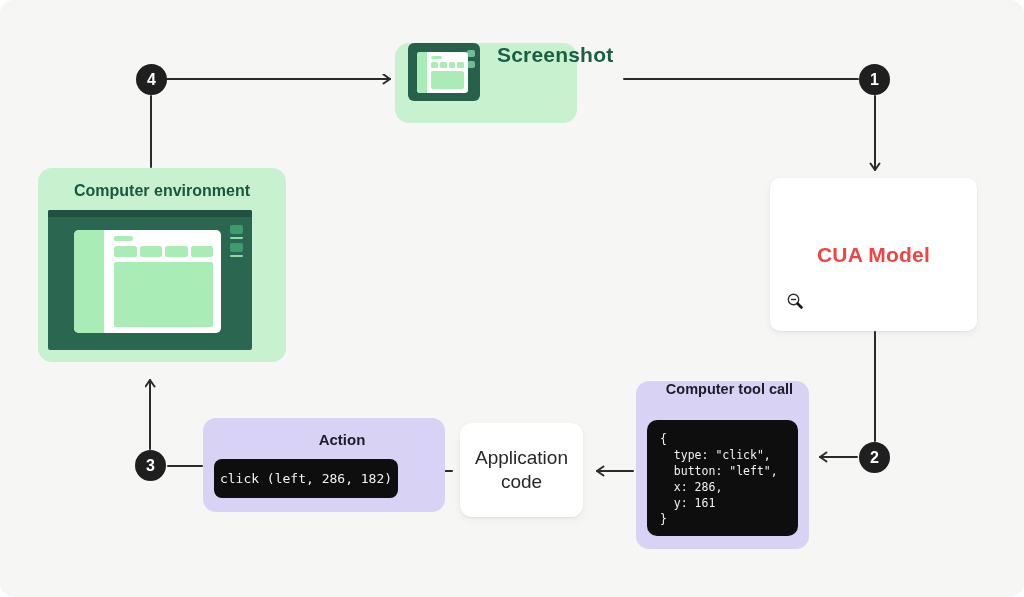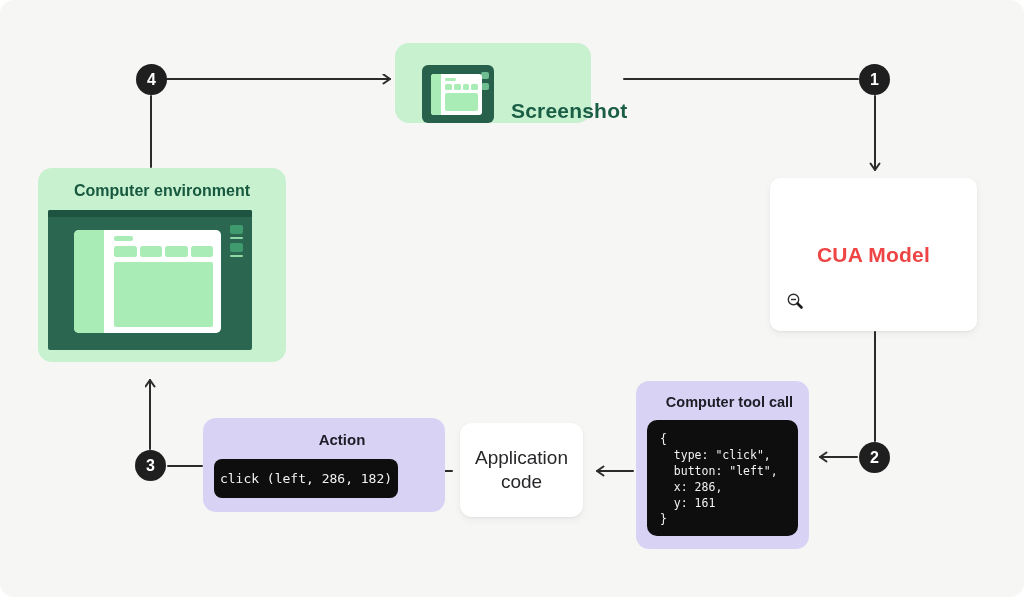--- a/index.html
+++ b/index.html
@@ -19,21 +19,21 @@
     display:flex;align-items:center;justify-content:center;z-index:3;
   }
   
   .card-green{background:#c8f1d0;border-radius:14px;}
   .card-purple{background:#d8d3f5;border-radius:13px;}
   .card-white{
     background:#ffffff;border-radius:10px;
     box-shadow:0 1px 2px rgba(0,0,0,.05),0 3px 8px rgba(0,0,0,.05);
   }
   
-  #node-screenshot{left:395px;top:43px;width:182px;height:80px;display:flex;align-items:flex-end;padding-left:14px;}
+  #node-screenshot{left:395px;top:43px;width:182px;height:80px;display:flex;align-items:flex-start;}
   #node-screenshot .label{
     font-size:21px;font-weight:bold;color:#1a5e45;margin-left:17px;letter-spacing:.2px;
   }
   
   .mini-frame{position:relative;background:#27604b;border-radius:6px;}
   #screenshot-icon{margin-left:13px;width:72px;height:58px;flex:0 0 auto;}
   .mini-btn{position:absolute;background:#6fbe92;border-radius:2px;}
   .mini-window{position:absolute;background:#ffffff;border-radius:3px;overflow:hidden;}
   .mini-sidebar{position:absolute;left:0;top:0;bottom:0;background:#a9ecb5;}
   .mini-tab{position:absolute;background:#a9ecb5;border-radius:1.5px;}
@@ -60,21 +60,21 @@
   #env-toolbar span{flex:1;background:#a9ecb5;border-radius:2.5px;}
   #env-content{position:absolute;left:40px;top:32px;width:99px;height:65px;background:#a9ecb5;border-radius:2px;}
   .env-widget-sq{position:absolute;left:182px;width:13px;height:9px;background:#3f9a6d;border-radius:2px;}
   .env-widget-ln{position:absolute;left:182px;width:13px;height:2px;background:#8fd9a6;border-radius:1px;}
   
   #node-cua{left:770px;top:178px;width:207px;height:153px;display:flex;align-items:center;justify-content:center;}
   #node-cua .label{font-size:21px;font-weight:600;color:#ef4444;letter-spacing:.2px;}
   #cua-cursor{position:absolute;left:16px;bottom:19px;width:20px;height:20px;}
   
   #node-toolcall{left:636px;top:381px;width:173px;height:168px;}
-  #node-toolcall .title{text-align:center;margin-top:13px;font-size:14.5px;font-weight:bold;color:#1d1d27;padding-left:14px;}
+  #node-toolcall .title{text-align:center;font-size:14.5px;font-weight:bold;color:#1d1d27;padding-left:14px;}
   #toolcall-code{
     position:absolute;left:11px;top:39px;width:151px;height:116px;box-sizing:border-box;
     background:#0e0e0e;border-radius:10px;padding:11px 0 0 13px;
   }
   #toolcall-code div{
     font-family:"DejaVu Sans Mono","Liberation Mono",monospace;
     font-size:11.5px;line-height:16px;color:#f2f2f2;white-space:pre;
   }
   
   #node-appcode{left:460px;top:423px;width:123px;height:94px;border-radius:12px;

